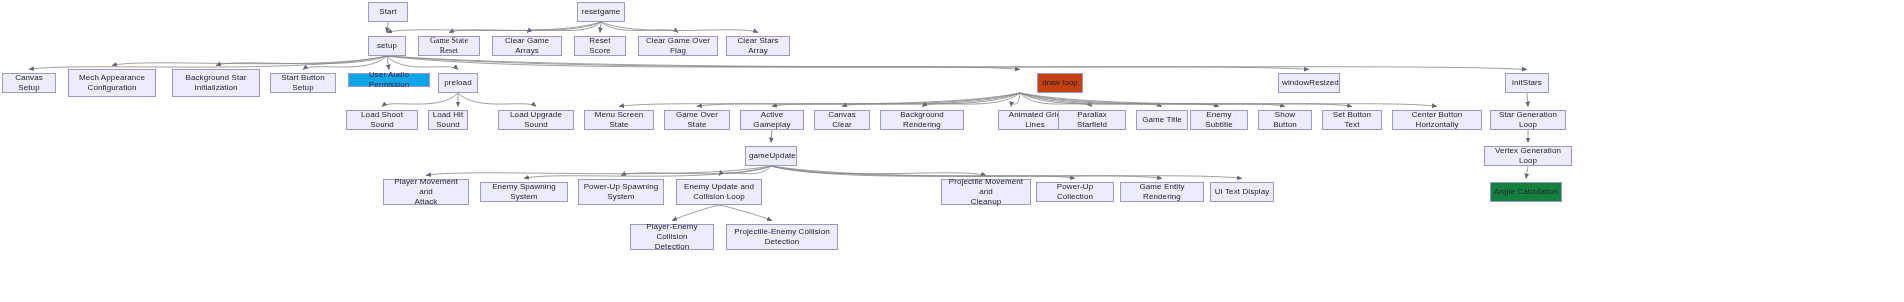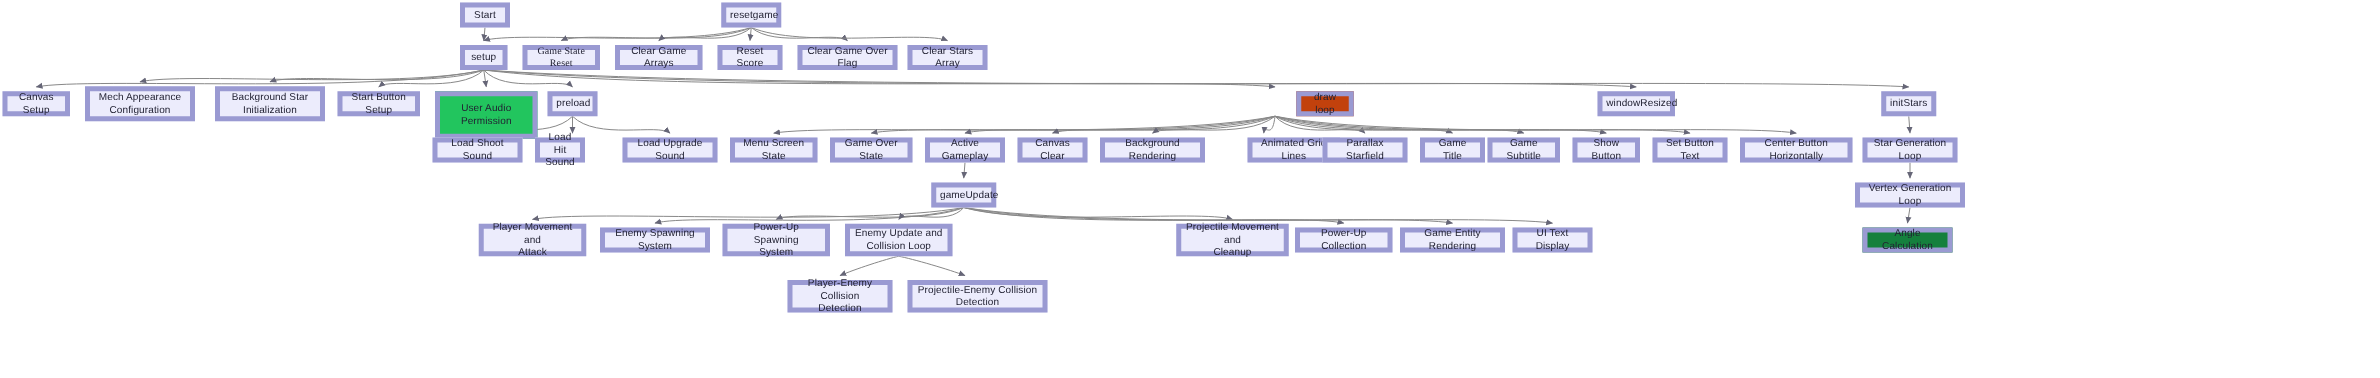--- a/index.html
+++ b/index.html
@@ -29,21 +29,21 @@
     position: absolute;
     left: 0;
     top: 0;
     width: 1904px;
     height: 302px;
   }
   .node {
     position: absolute;
     box-sizing: border-box;
     background: #ececfc;
-    border: 4px solid #3b82f6;
+    border: 1px solid #3b82f6;
     color: #222233;
     font-size: 8px;
     line-height: 10px;
     display: flex;
     align-items: center;
     justify-content: flex-end;
     text-align: center;
     padding: 1px 3px;
     letter-spacing: 0.1px;
   }
@@ -143,21 +143,21 @@
         <span>Mech Appearance
 Configuration</span>
       </div>
       <div class="node" style="left: 172px; top: 69px; width: 88px; height: 28px; background: rgb(236, 236, 252); border-color: rgb(154, 154, 210); color: rgb(34, 34, 51);">
         <span>Background Star
 Initialization</span>
       </div>
       <div class="node" style="left: 270px; top: 73px; width: 66px; height: 20px; background: rgb(236, 236, 252); border-color: rgb(154, 154, 210); color: rgb(34, 34, 51);">
         <span>Start Button Setup</span>
       </div>
-      <div class="node" style="left: 348px; top: 73px; width: 82px; height: 38px; background: #22c55e; border-color: rgb(154, 154, 210); color: rgb(34, 34, 51);">
+      <div class="node" style="left: 348px; top: 73px; width: 82px; height: 14px; background: #0ea5e9; border-color: rgb(154, 154, 210); color: rgb(34, 34, 51);">
         <span>User Audio Permission</span>
       </div>
       <div class="node" style="left: 438px; top: 73px; width: 40px; height: 20px; background: rgb(236, 236, 252); border-color: rgb(154, 154, 210); color: rgb(34, 34, 51);">
         <span>preload</span>
       </div>
       <div class="node" style="left: 1037px; top: 73px; width: 46px; height: 20px; background: #c2410c; border-color: rgb(154, 154, 210); color: rgb(34, 34, 51);">
         <span>draw loop</span>
       </div>
       <div class="node" style="left: 1278px; top: 73px; width: 62px; height: 20px; background: rgb(236, 236, 252); border-color: rgb(154, 154, 210); color: rgb(34, 34, 51);">
         <span>windowResized</span>
@@ -192,21 +192,21 @@
       <div class="node" style="left: 974px; top: 110px; width: 74px; height: 20px; background: rgb(236, 236, 252); border-color: rgb(154, 154, 210); color: rgb(34, 34, 51); margin-left: 24px;">
         <span>Animated Grid Lines</span>
       </div>
       <div class="node" style="left: 1058px; top: 110px; width: 68px; height: 20px; background: rgb(236, 236, 252); border-color: rgb(154, 154, 210); color: rgb(34, 34, 51);">
         <span>Parallax Starfield</span>
       </div>
       <div class="node" style="left: 1136px; top: 110px; width: 52px; height: 20px; background: rgb(236, 236, 252); border-color: rgb(154, 154, 210); color: rgb(34, 34, 51);">
         <span>Game Title</span>
       </div>
       <div class="node" style="left: 1190px; top: 110px; width: 58px; height: 20px; background: rgb(236, 236, 252); border-color: rgb(154, 154, 210); color: rgb(34, 34, 51);">
-        <span>Game Subtitle</span>
+        <span>Enemy Subtitle</span>
       </div>
       <div class="node" style="left: 1258px; top: 110px; width: 54px; height: 20px; background: rgb(236, 236, 252); border-color: rgb(154, 154, 210); color: rgb(34, 34, 51);">
         <span>Show Button</span>
       </div>
       <div class="node" style="left: 1322px; top: 110px; width: 60px; height: 20px; background: rgb(236, 236, 252); border-color: rgb(154, 154, 210); color: rgb(34, 34, 51);">
         <span>Set Button Text</span>
       </div>
       <div class="node" style="left: 1392px; top: 110px; width: 90px; height: 20px; background: rgb(236, 236, 252); border-color: rgb(154, 154, 210); color: rgb(34, 34, 51);">
         <span>Center Button Horizontally</span>
       </div>

